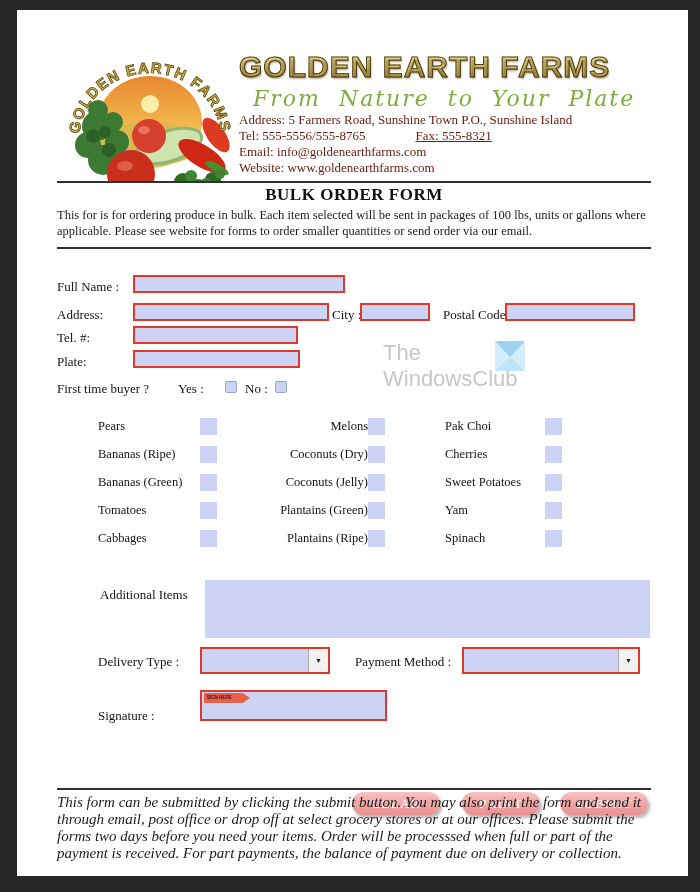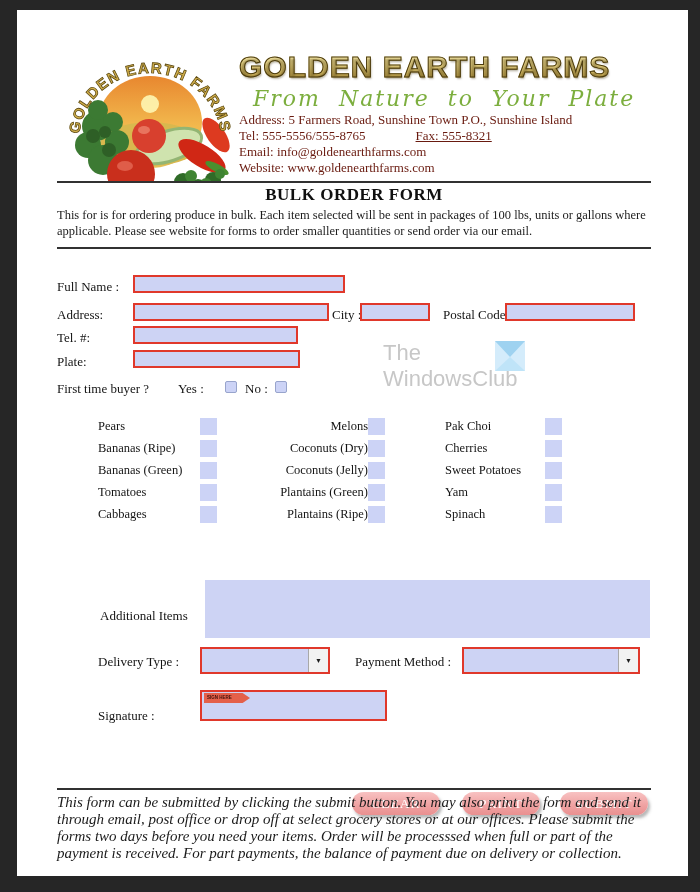--- a/index.html
+++ b/index.html
@@ -48,30 +48,30 @@
   .l-email    { left:40px; top:344px; } .i-email    { left:116px; top:340px; width:167px; height:18px; }
 
   .l-ft  { left:40px;  top:371px; }
   .l-yes { left:161px; top:371px; }
   .l-no  { left:228px; top:371px; }
   .cb-small { position:absolute; width:12px; height:12px; background:#ccd3f6;
               border:1px solid #98a4cc; border-radius:2px; }
   .cb-yes { left:208px; top:371px; } .cb-no { left:258px; top:371px; }
 
   
-  .pcol { position:absolute; top:408px; display:flex; flex-direction:column; gap:5px; }
+  .pcol { position:absolute; top:408px; display:flex; flex-direction:column; gap:11px; }
   .pcol1 { left:81px; }  .pcol1 .plabel { width:102px; }
   .pcol2 { left:241px;text-align:right; } .pcol2 .plabel { width:110px; }
   .pcol3 { left:428px; } .pcol3 .plabel { width:100px; }
   .prod { display:flex; align-items:center; height:17px; }
   .plabel { font-size:12.5px; color:#141414; }
   .pcheck { width:17px; height:17px; background:#ccd3f6; }
 
   
-  .l-additional { left:83px; top:598px;text-align:center; }
+  .l-additional { left:83px; top:577px;text-align:center; }
   .i-additional { position:absolute; left:188px; top:570px; width:445px; height:58px;
                   background:#cdd3f4; border:none; resize:none; }
   .l-delivery { left:81px;  top:644px; }
   .l-payment  { left:338px; top:644px; }
   .dropdown { position:absolute; top:637px; height:27px; background:#cdd3f4;
               border:2px solid #e0382b; }
   .dd-delivery { left:183px; width:130px; }
   .dd-payment  { left:445px; width:178px; }
   .dd-btn { position:absolute; right:0; top:0; bottom:0; width:20px;
             background:#f2f2f2; border-left:1px solid #a8a8a8;

